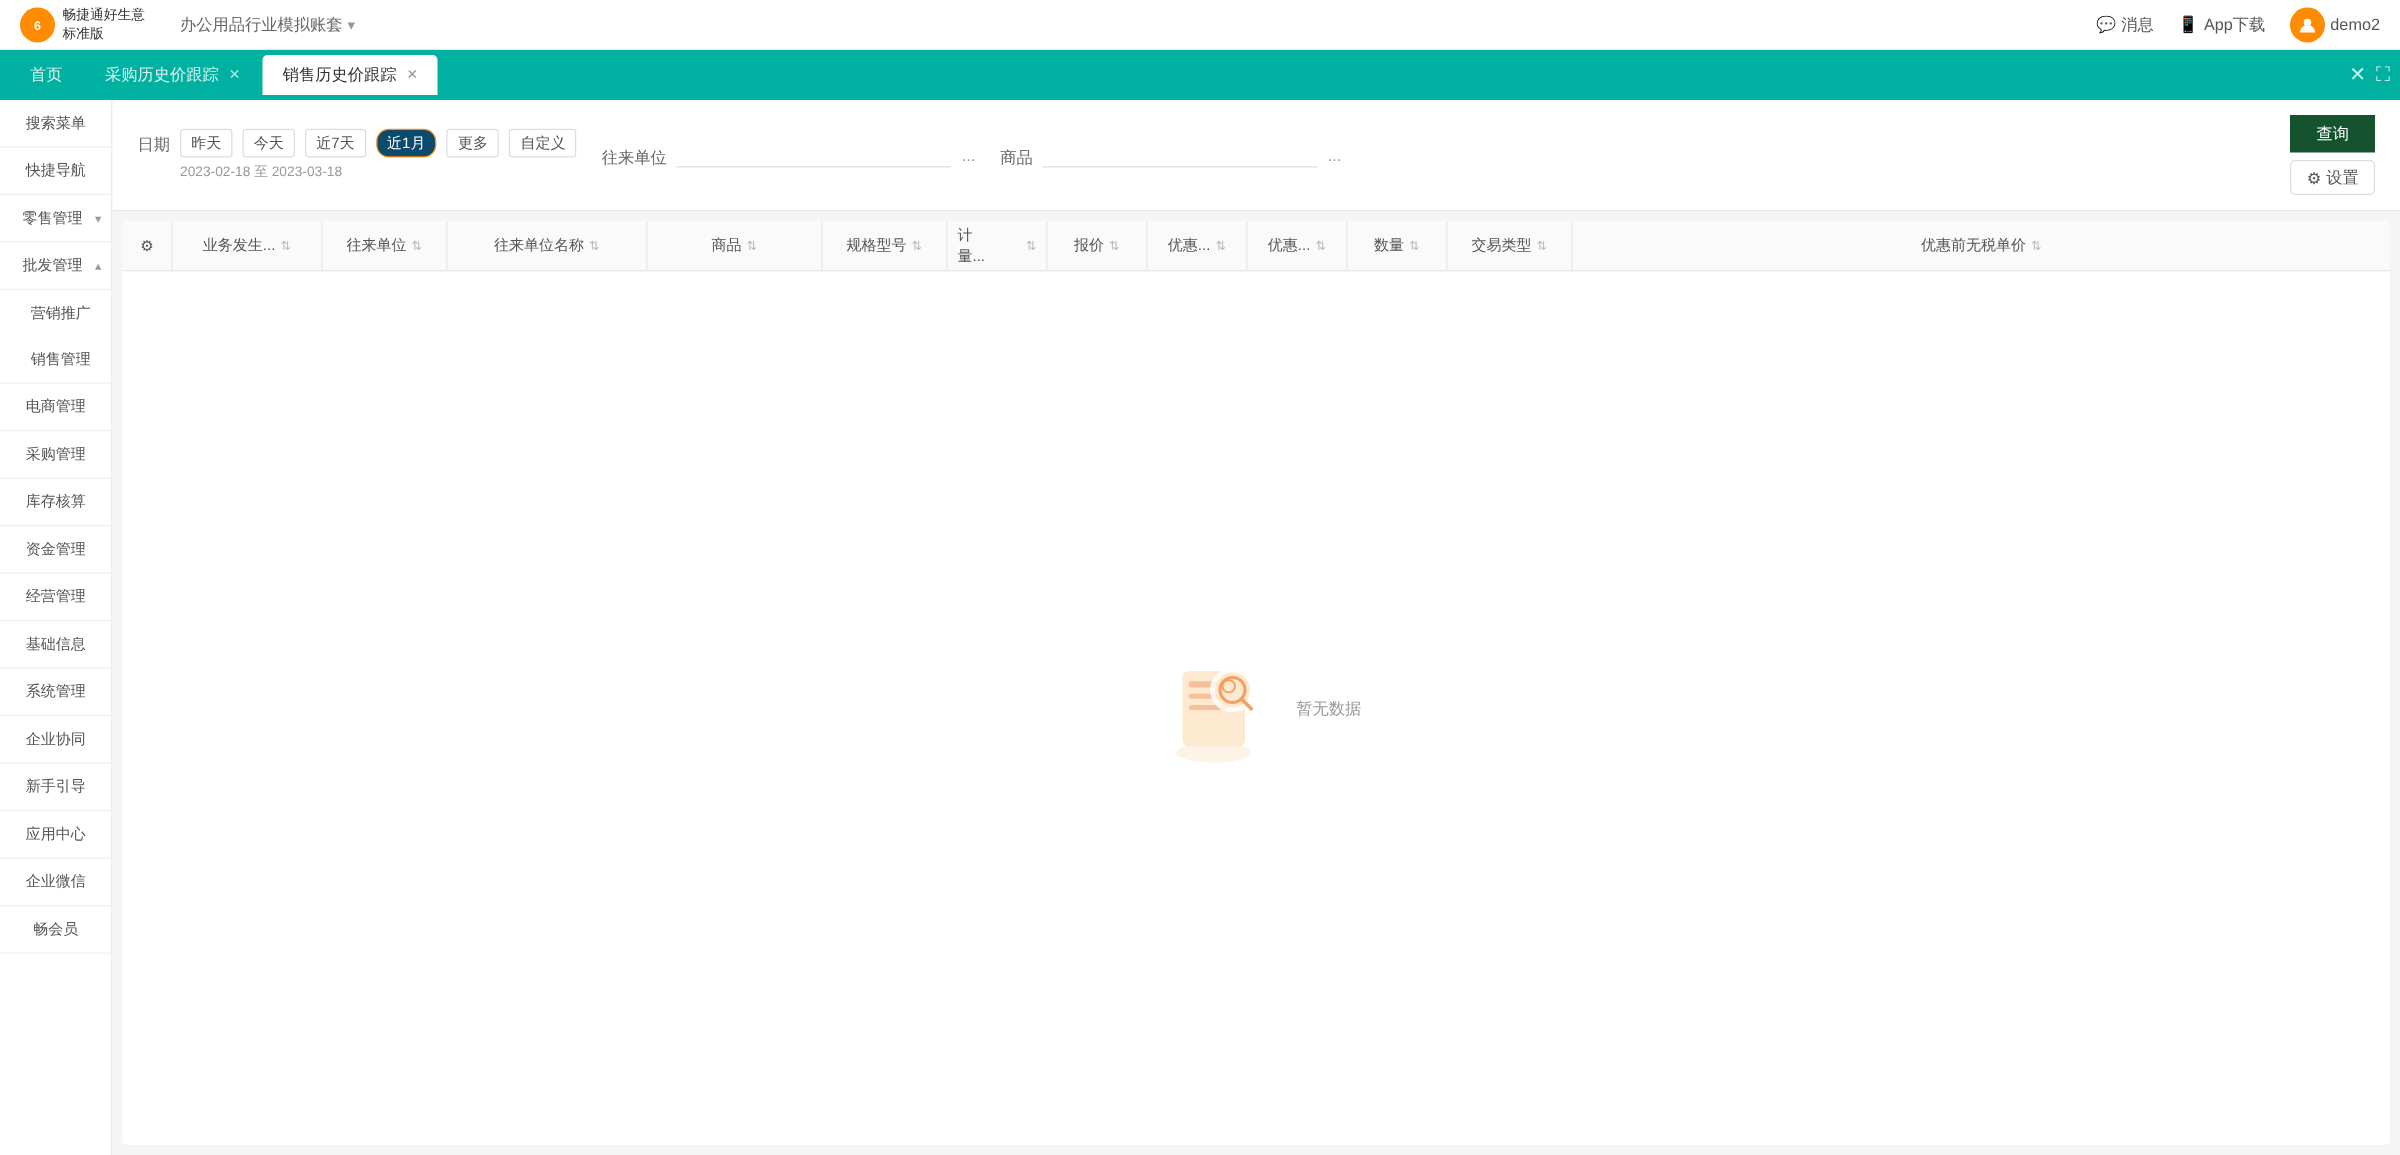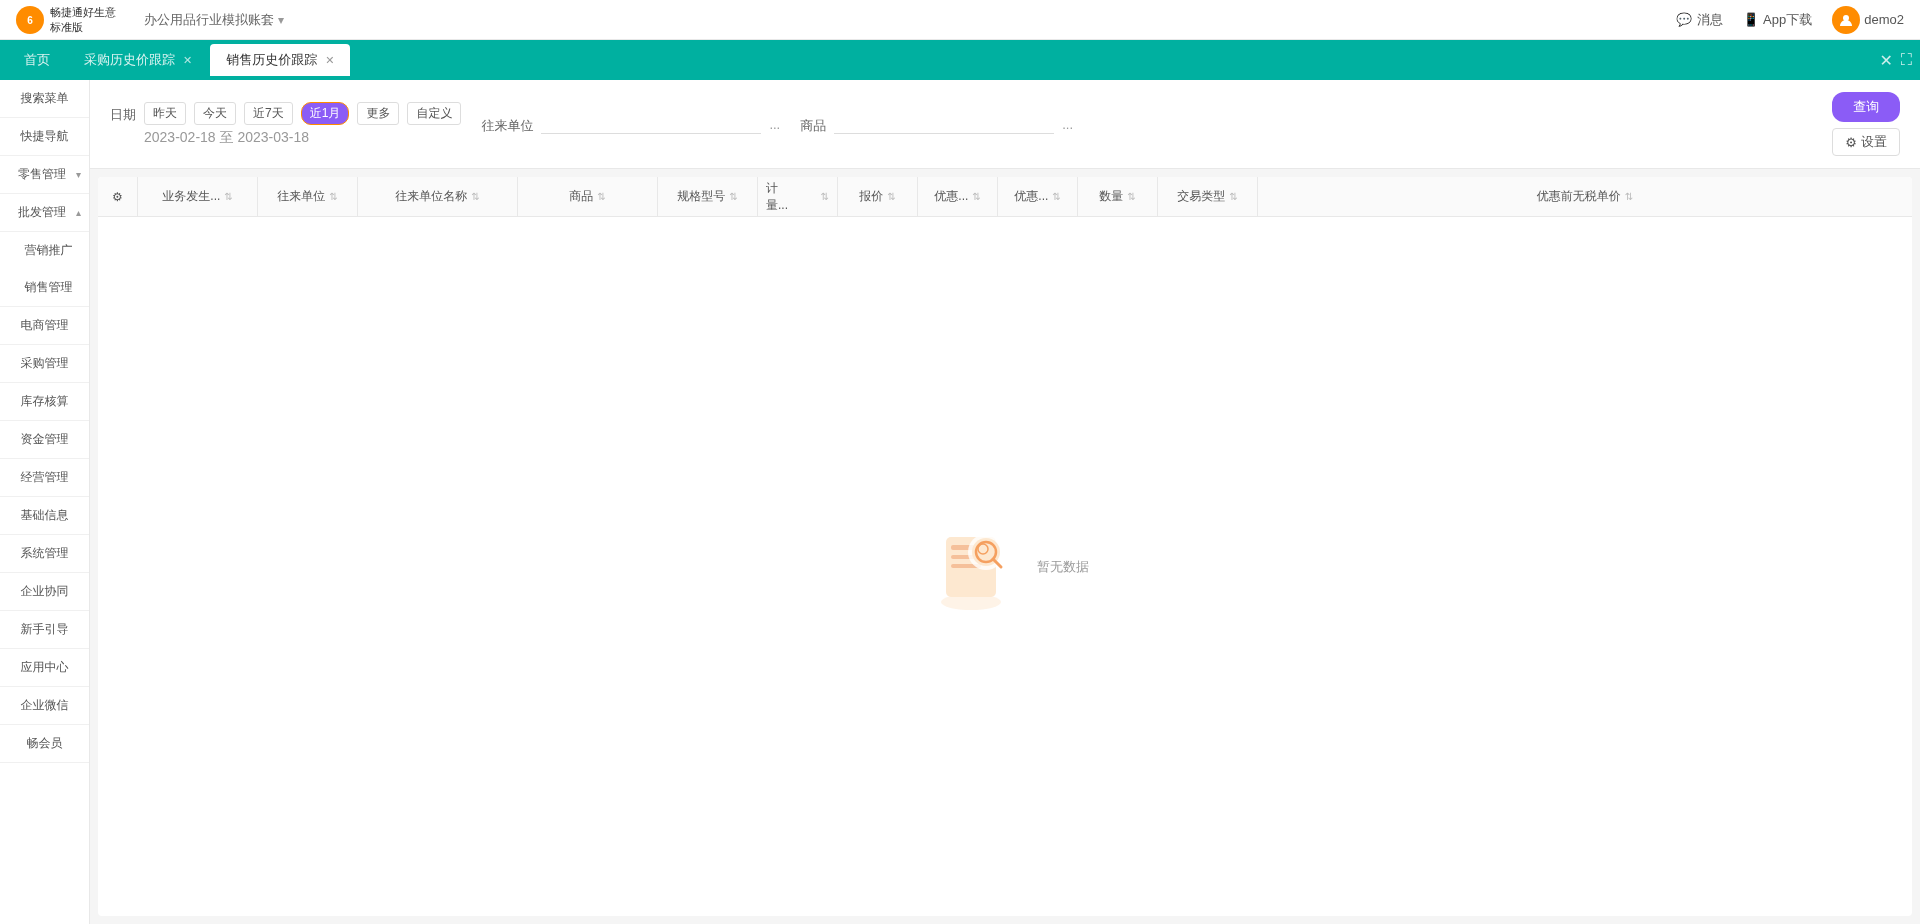--- a/index.html
+++ b/index.html
@@ -253,48 +253,48 @@
     .filter-btn {
       padding: 2px 8px;
       border: 1px solid #ddd;
       border-radius: 3px;
       background: #fff;
       cursor: pointer;
       font-size: 12px;
       color: #555;
     }
     .filter-btn.active {
-      background: #8b5cf6;
+      background: #0c4a6e;
       border-color: #ff8c00;
       color: white;
       border-radius: 10px;
     }
     .filter-date-range {
-      font-size: 14px;
+      font-size: 11px;
       color: #999;
     }
     .filter-input {
       border: none;
       border-bottom: 1px solid #ddd;
       padding: 2px 4px;
       width: 200px;
       outline: none;
       font-size: 13px;
       color: #333;
     }
     .filter-dots {
       color: #999;
       cursor: pointer;
     }
     .query-btn {
-      background: #8b5cf6;
+      background: #14532d;
       color: white;
       border: none;
       padding: 6px 20px;
-      border-radius: 12px;
+      border-radius: 0;
       cursor: pointer;
       font-size: 13px;
     }
     .settings-btn {
       background: #fff;
       color: #555;
       border: 1px solid #ddd;
       padding: 4px 12px;
       border-radius: 4px;
       cursor: pointer;

